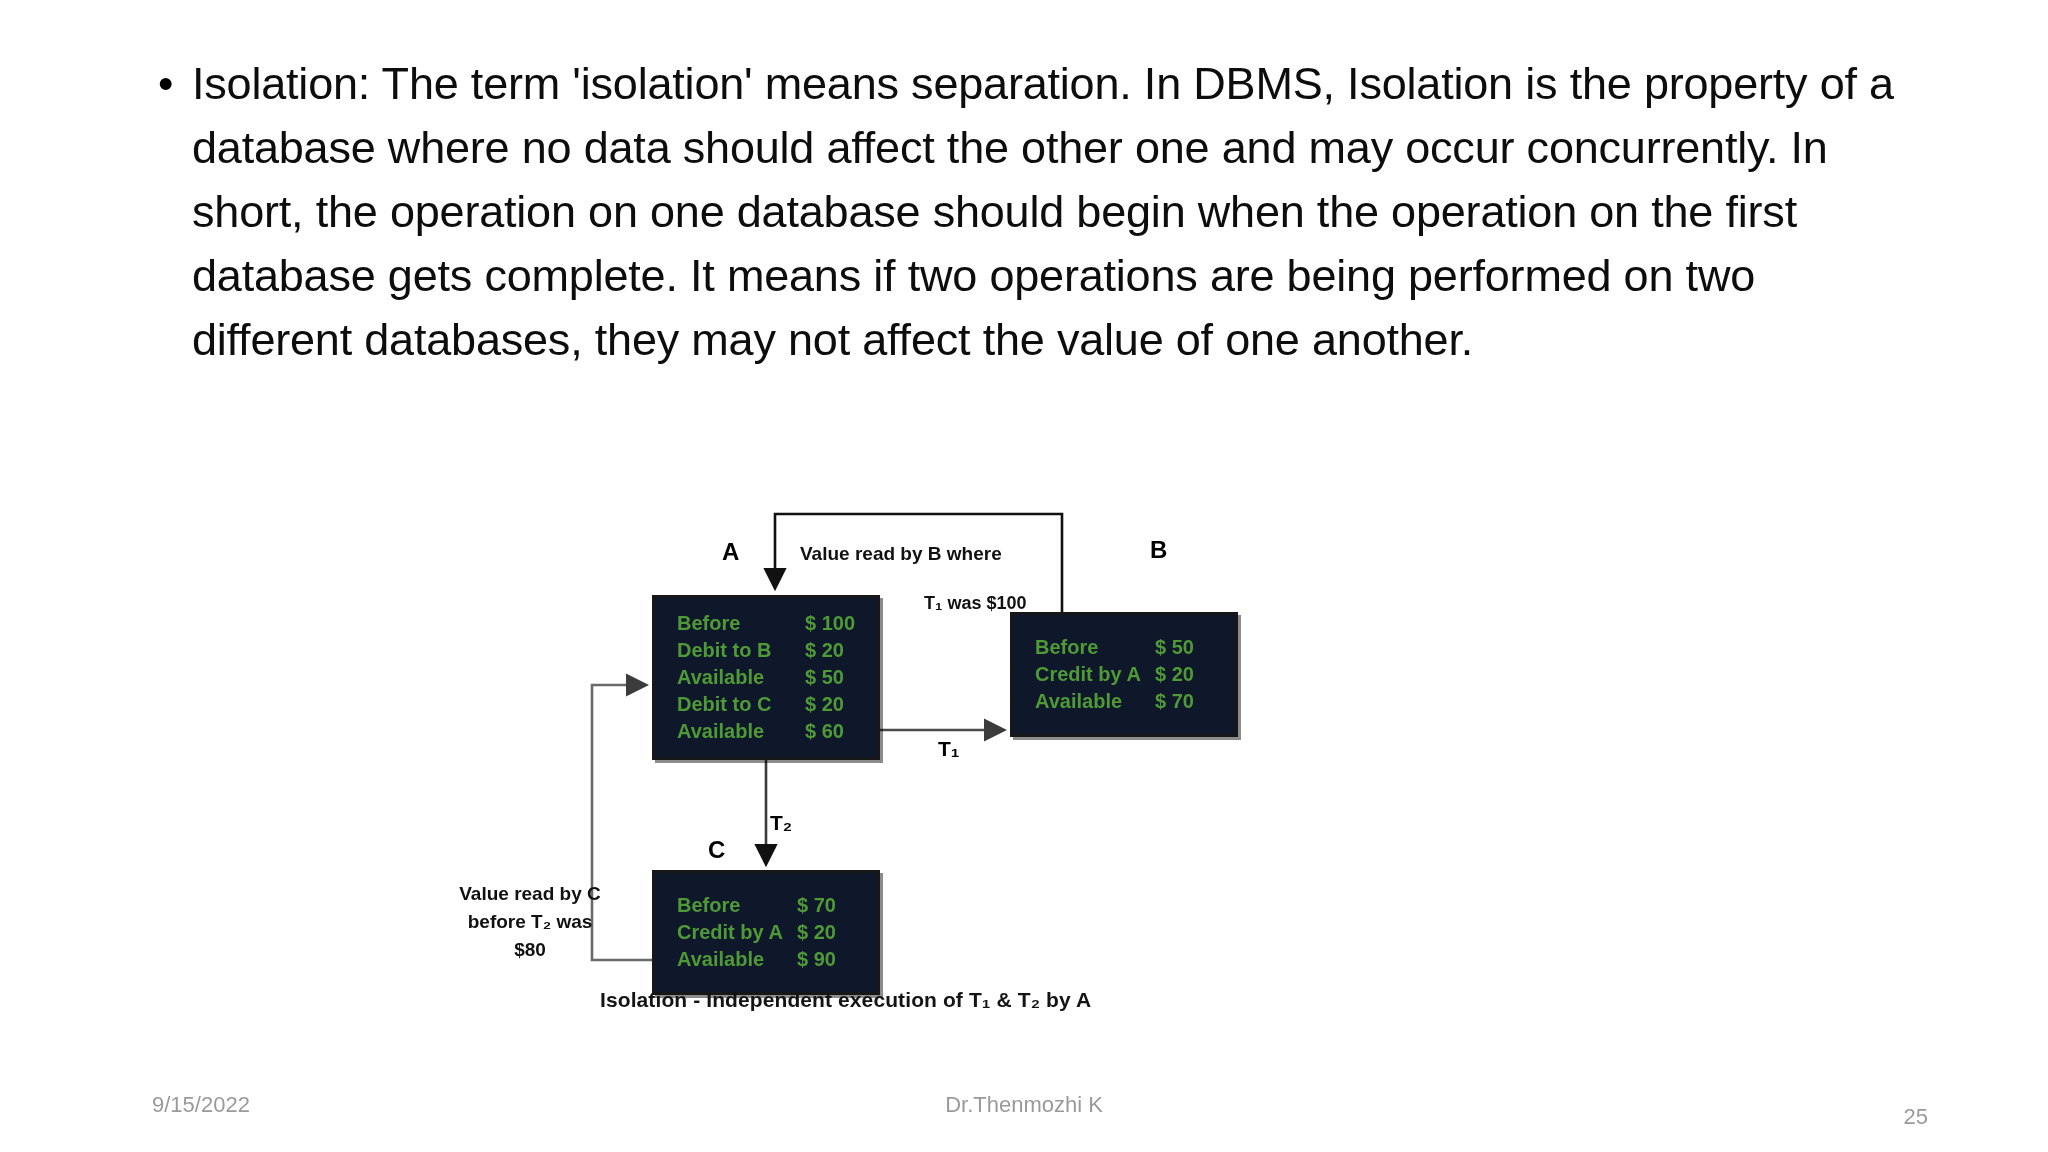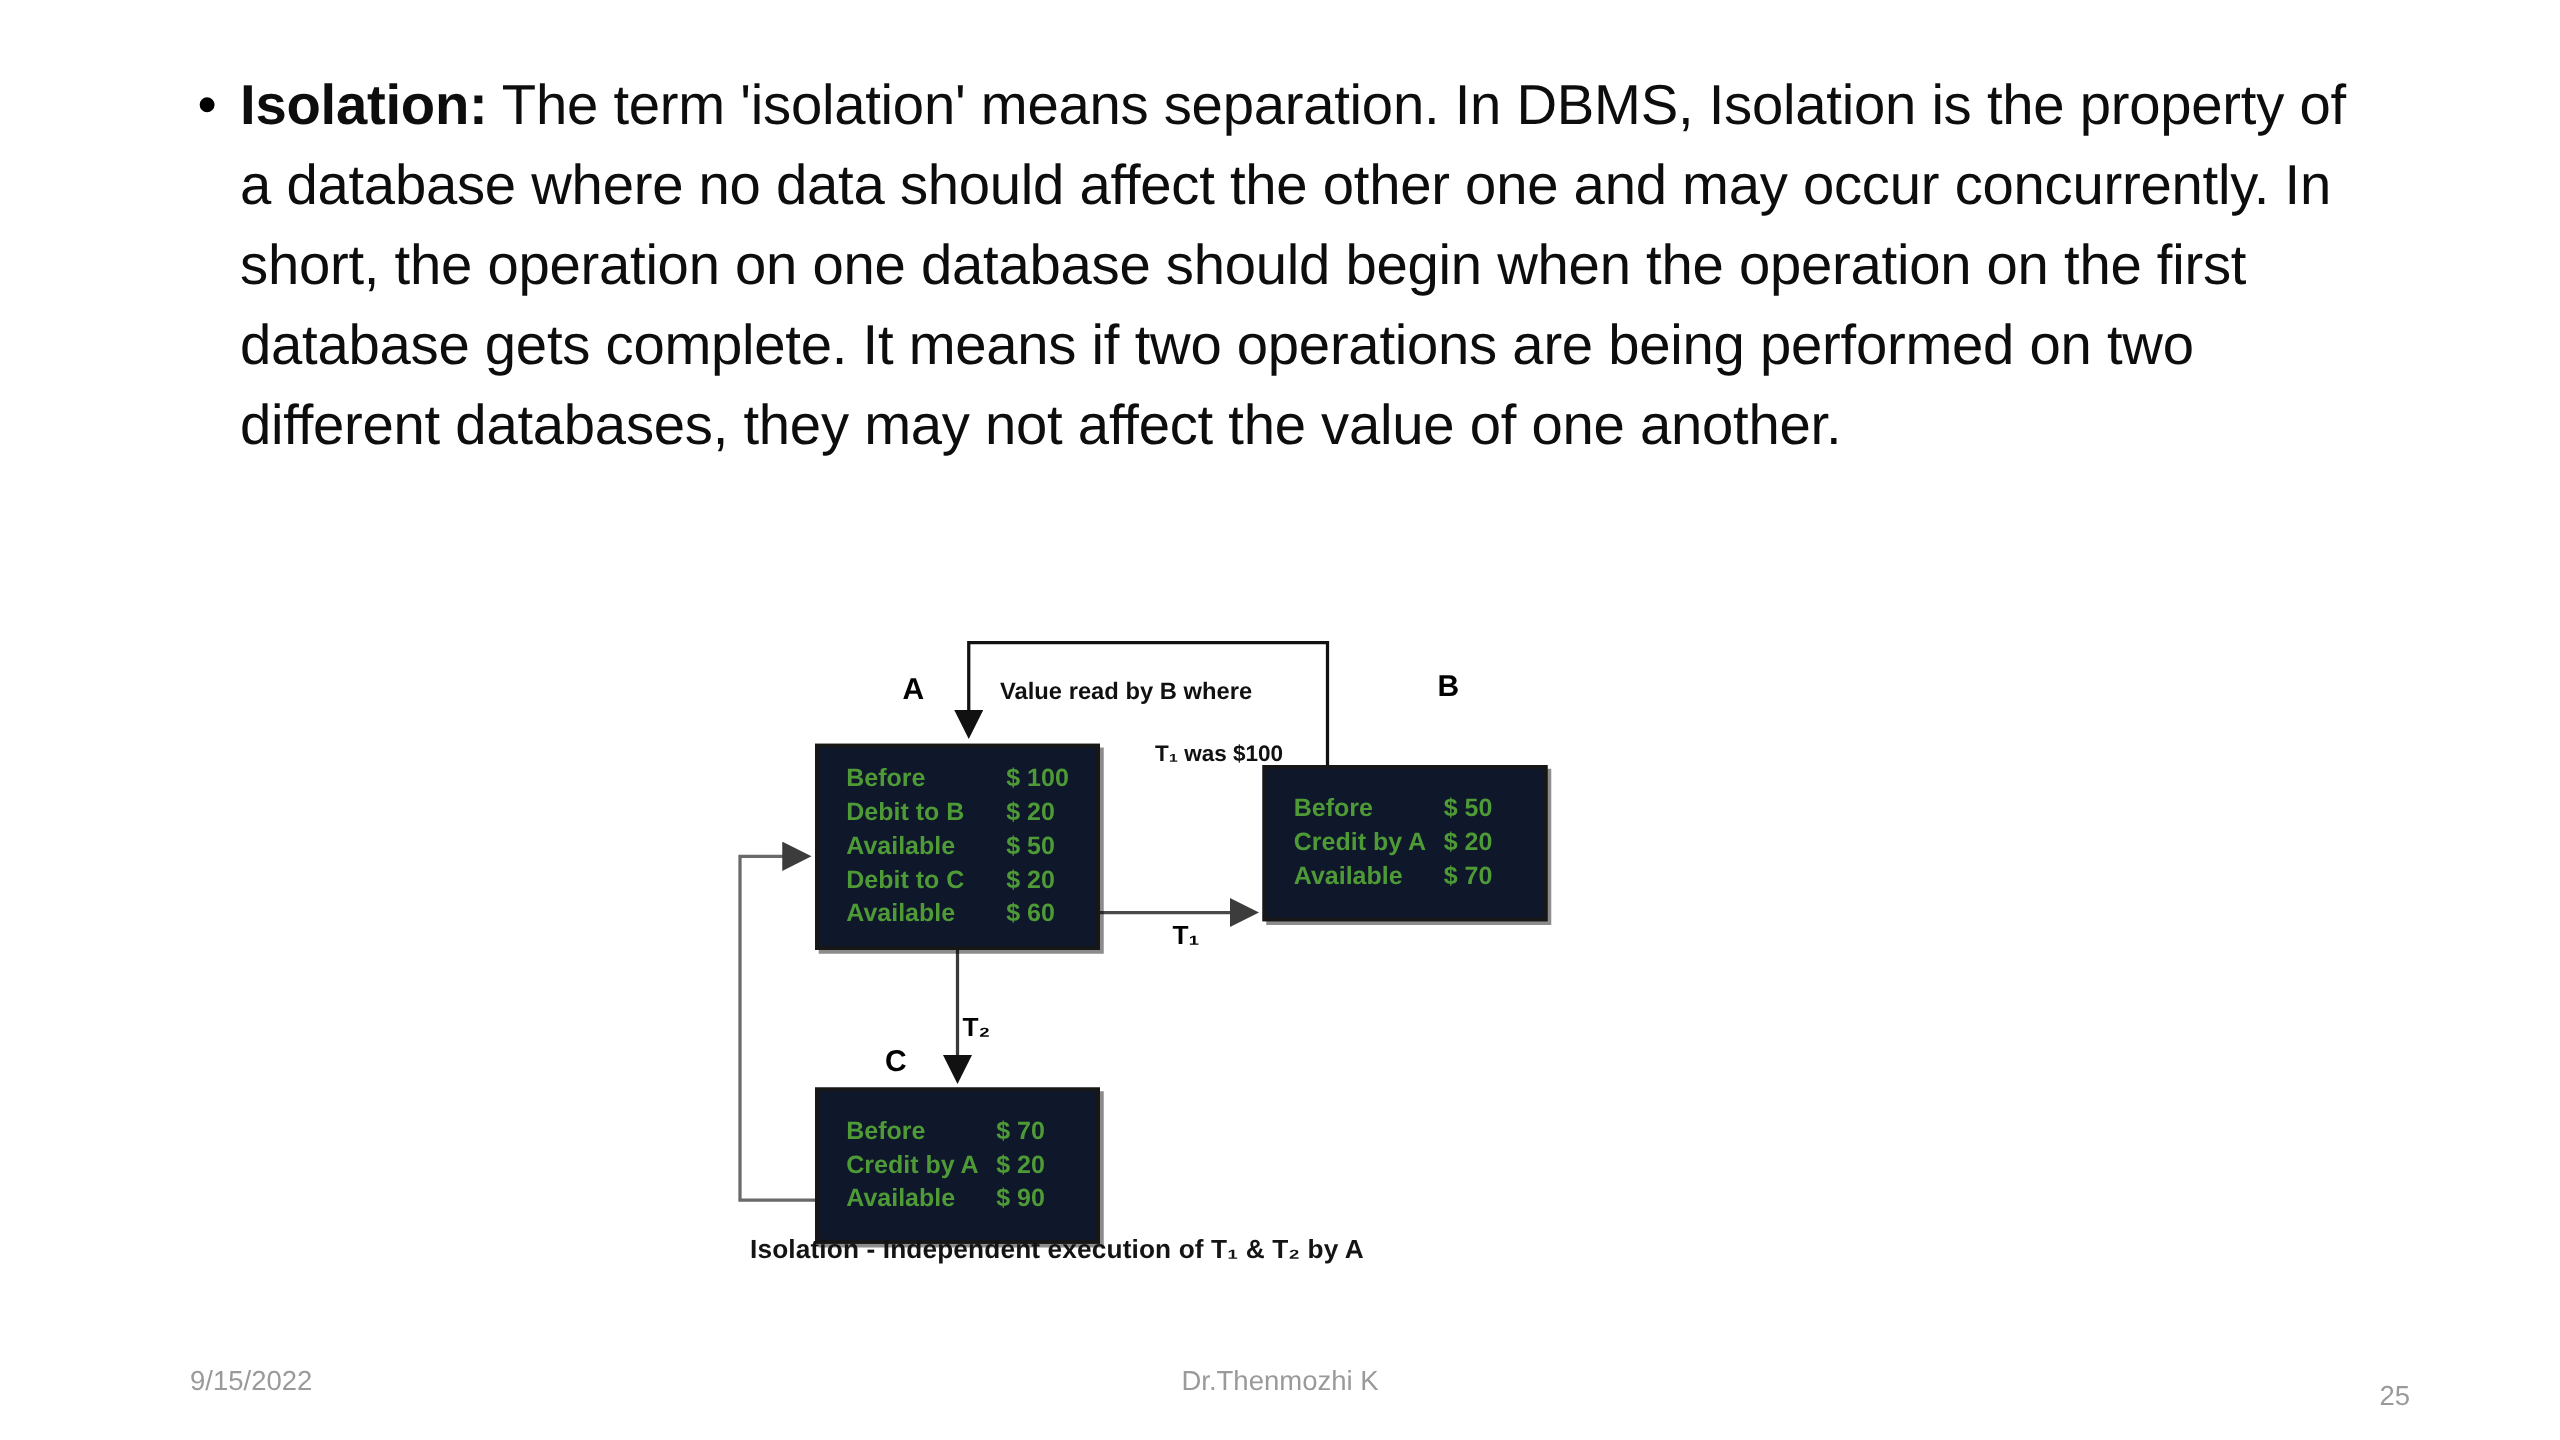--- a/index.html
+++ b/index.html
@@ -39,21 +39,21 @@
   }
   .bullet-text {
     flex: 1 1 auto;
     font-size: 45px;
     line-height: 64px;
     letter-spacing: -0.2px;
     color: #0d0d0d;
     font-weight: 400;
   }
   .bullet-text .lead {
-    font-weight: 700;
+    font-weight: 400;
   }
 
   
   #diagram {
     position: absolute;
     left: 430px;
     top: 490px;
     width: 820px;
     height: 530px;
   }
@@ -204,20 +204,21 @@
       <path d="M222,470 L162,470 L162,195 L214,195" fill="none" stroke="#6a6a6a" stroke-width="2.6" marker-end="url(#arrowGrey)"></path>
     </g>
   </svg>
 
   <div class="node-letter" id="letter-a">A</div>
   <div class="node-letter" id="letter-b">B</div>
   <div class="node-letter" id="letter-c">C</div>
 
   <div class="annot" id="annot-b-line1">Value read by B where</div>
   <div class="annot" id="annot-b-line2">T₁ was $100</div>
+  <div class="annot" id="annot-c">Value read by C before T₂ was $80</div>
 
   <div class="edge-label" id="label-t1">T₁</div>
   <div class="edge-label" id="label-t2">T₂</div>
 
   <div class="dg-box" id="box-a">
     <div class="dg-rows">
         <div class="dg-row">
           <span class="lbl">Before</span>
           <span class="amt">$ 100</span>
         </div>

